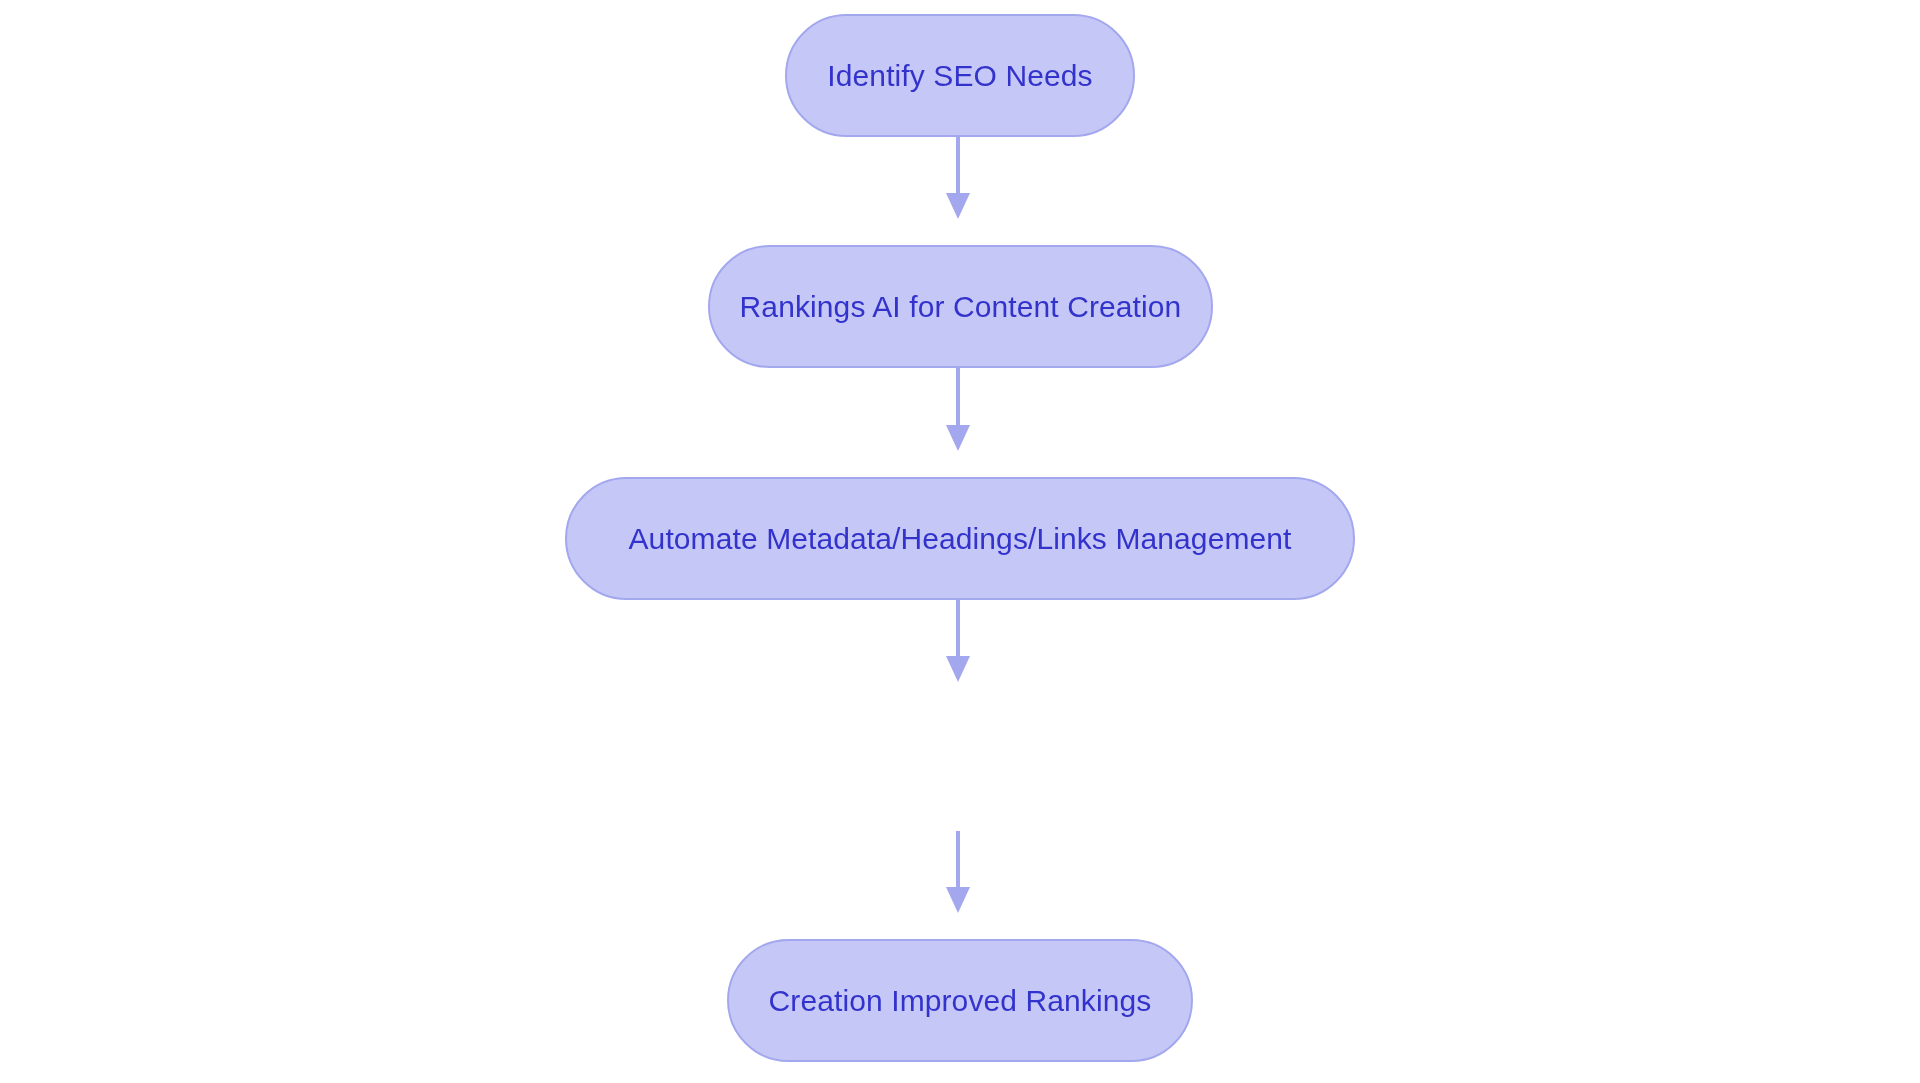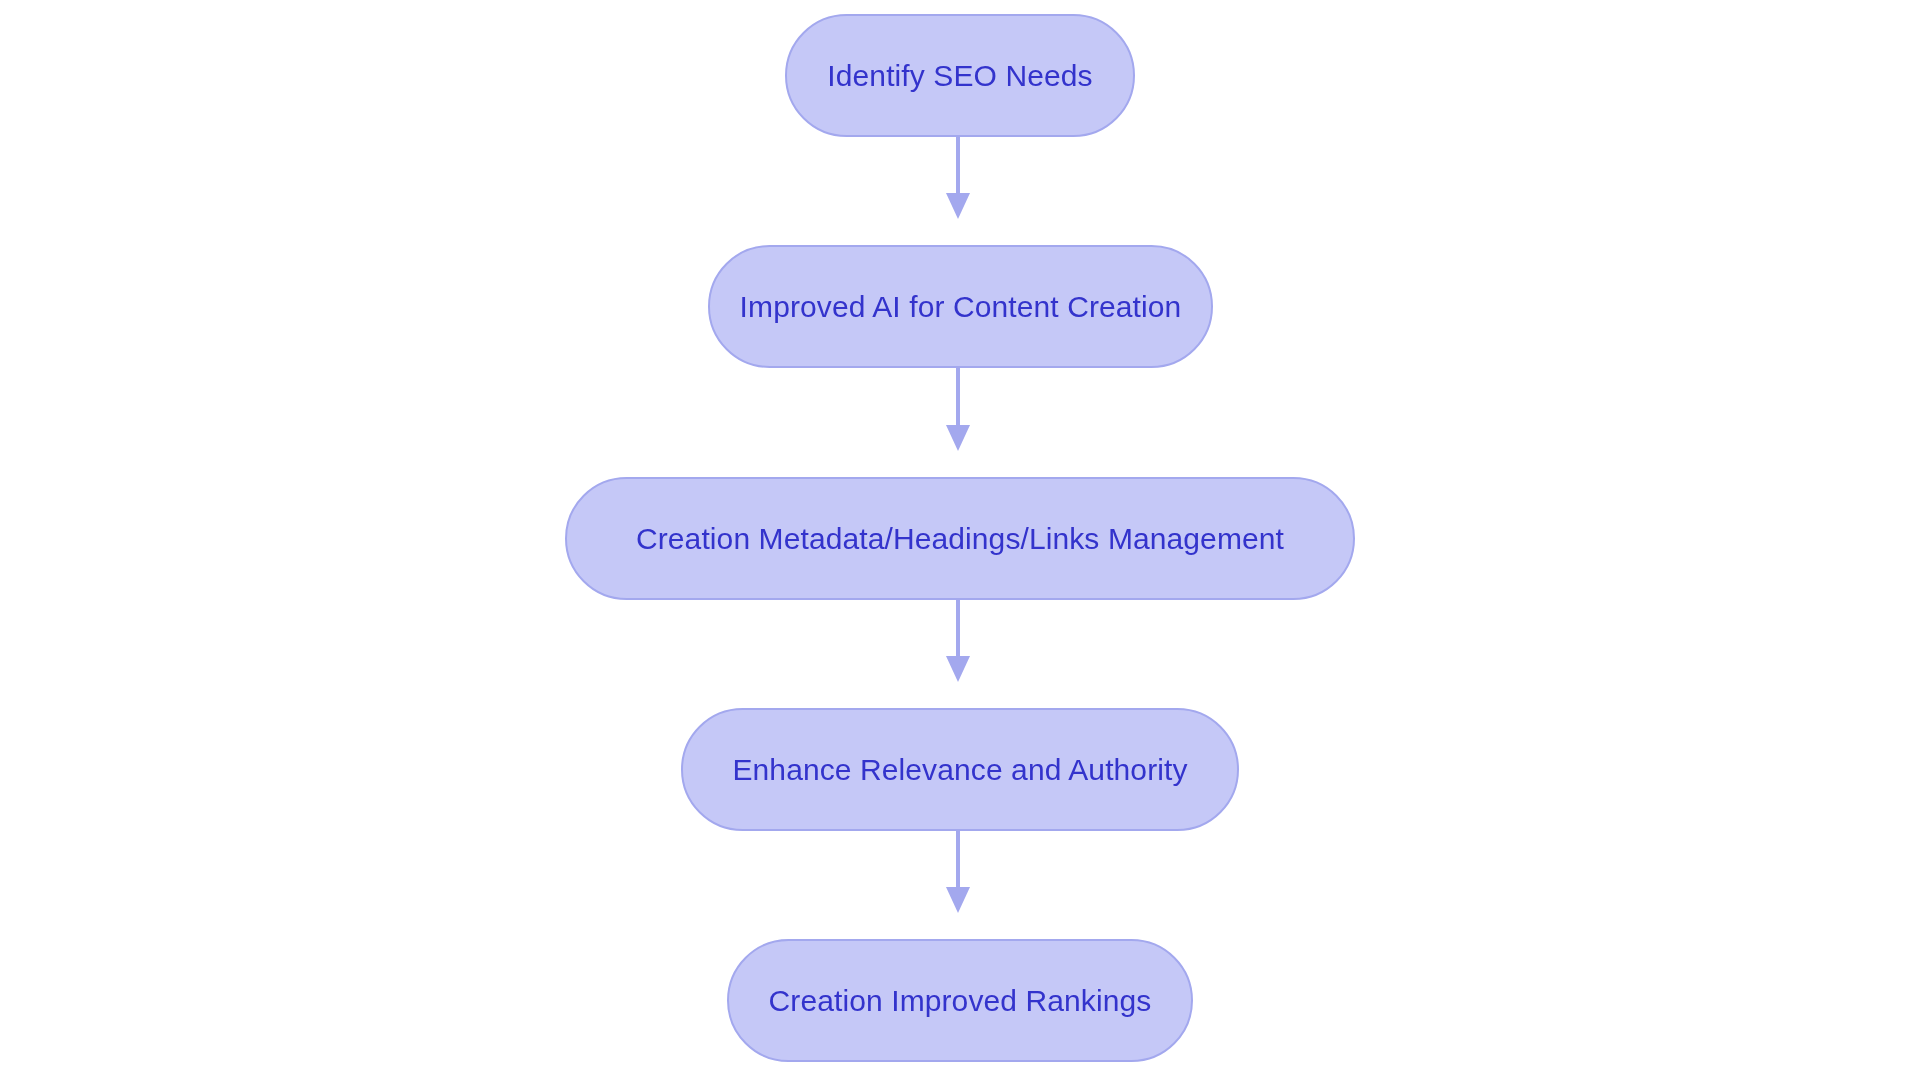--- a/index.html
+++ b/index.html
@@ -75,28 +75,25 @@
   <div class="arrowhead" style="left: 946px; top: 656px; border-top-color: rgb(163, 168, 238);"></div>
 
   <div class="connector" style="left: 956px; top: 831px; height: 58px; background: rgb(163, 168, 238);"></div>
   <div class="arrowhead" style="left: 946px; top: 887px; border-top-color: rgb(163, 168, 238);"></div>
 
   <div class="flow-node" style="left: 785px; top: 14px; width: 350px; height: 123px; background: rgb(197, 200, 247); border-color: rgb(163, 168, 238); color: rgb(51, 51, 204); border-radius: 61.5px;">
     <span class="node-label">Identify SEO Needs</span>
   </div>
 
   <div class="flow-node" style="left: 708px; top: 245px; width: 505px; height: 123px; background: rgb(197, 200, 247); border-color: rgb(163, 168, 238); color: rgb(51, 51, 204); border-radius: 61.5px;">
-    <span class="node-label">Improved AI for Content Creation</span>
+    <span class="node-label">Rankings AI for Content Creation</span>
   </div>
 
   <div class="flow-node" style="left: 565px; top: 477px; width: 790px; height: 123px; background: rgb(197, 200, 247); border-color: rgb(163, 168, 238); color: rgb(51, 51, 204); border-radius: 61.5px;">
-    <span class="node-label">Creation Metadata/Headings/Links Management</span>
+    <span class="node-label">Automate Metadata/Headings/Links Management</span>
   </div>
 
-  <div class="flow-node" style="left: 681px; top: 708px; width: 558px; height: 123px; background: rgb(197, 200, 247); border-color: rgb(163, 168, 238); color: rgb(51, 51, 204); border-radius: 61.5px;">
-    <span class="node-label">Enhance Relevance and Authority</span>
-  </div>
 
   <div class="flow-node" style="left: 727px; top: 939px; width: 466px; height: 123px; background: rgb(197, 200, 247); border-color: rgb(163, 168, 238); color: rgb(51, 51, 204); border-radius: 61.5px;">
     <span class="node-label">Creation Improved Rankings</span>
   </div>
 
 </div>
 
 </body></html>

